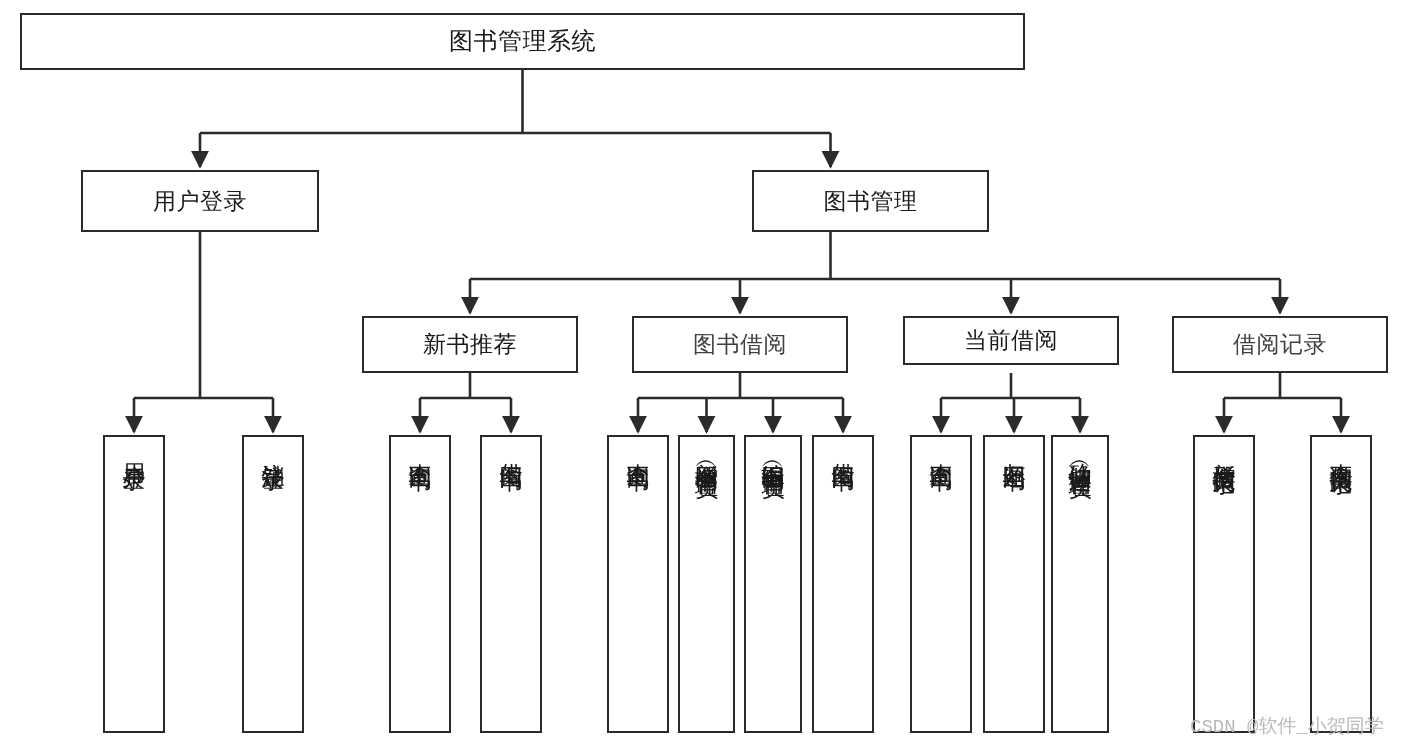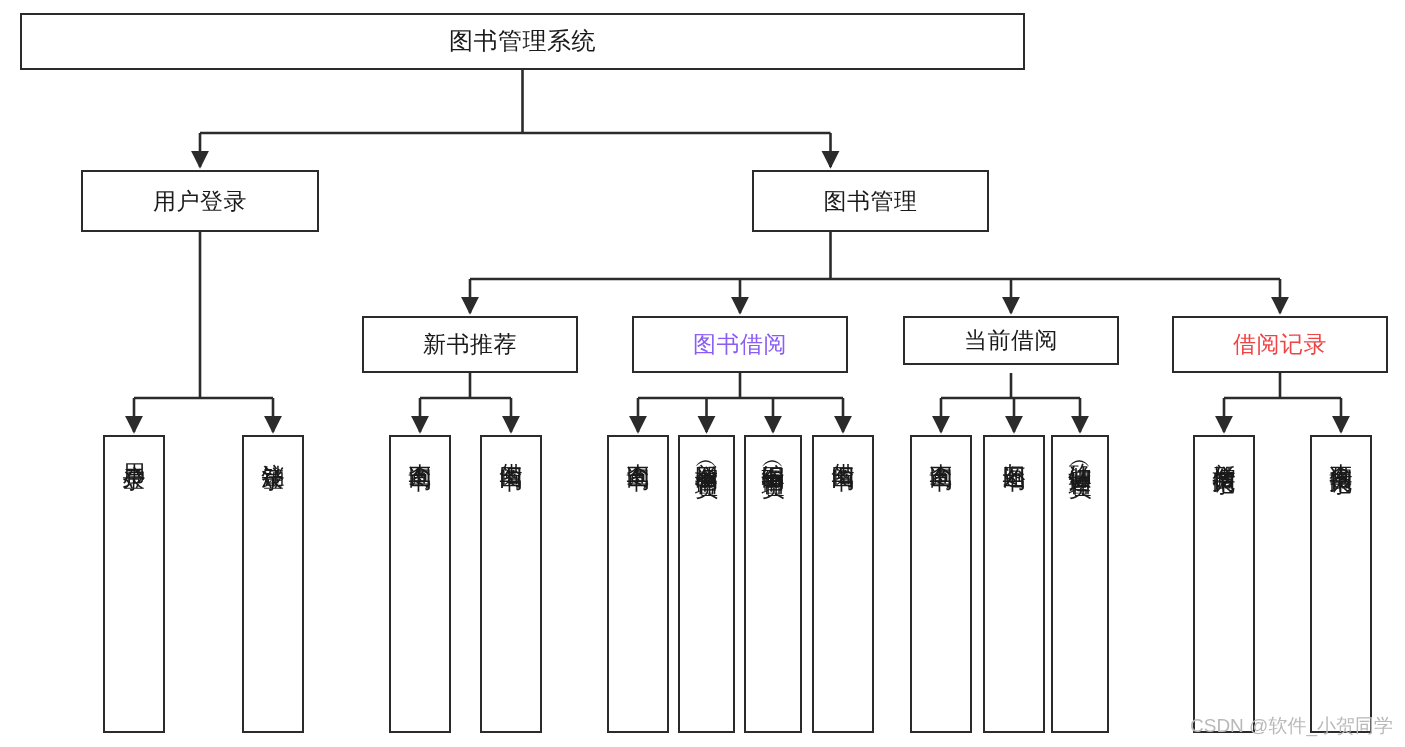--- a/index.html
+++ b/index.html
@@ -63,21 +63,21 @@
     line-height: 1.0;
     letter-spacing: 2px;
     white-space: nowrap;
   }
   .watermark {
     position: absolute;
     color: #b9b9b9;
     font-size: 19px;
     white-space: nowrap;
     z-index: 5;
-    font-family: Liberation Sans, sans-serif;
+    font-family: Liberation Mono, monospace;
   }
 </style>
 </head>
 <body>
 
 <div id="canvas">
 
   <svg id="edges" viewBox="0 0 1405 747" width="1405" height="747" xmlns="http://www.w3.org/2000/svg">
     <defs>
       <marker id="arrow" viewBox="0 0 10 10" refX="9" refY="5" markerWidth="7" markerHeight="7" orient="auto-start-reverse">
@@ -127,27 +127,27 @@
       </div>
       <div class="node h" style="left: 81px; top: 170px; width: 238px; height: 62px; border-color: rgb(43, 43, 43); background: rgb(255, 255, 255); color: rgb(26, 26, 26);">
         <span class="lbl">用户登录</span>
       </div>
       <div class="node h" style="left: 712px; top: 170px; width: 237px; height: 62px; border-color: rgb(43, 43, 43); background: rgb(255, 255, 255); color: rgb(26, 26, 26); margin-left: 40px;">
         <span class="lbl">图书管理</span>
       </div>
       <div class="node h" style="left: 362px; top: 316px; width: 216px; height: 57px; border-color: rgb(43, 43, 43); background: rgb(255, 255, 255); color: rgb(26, 26, 26);">
         <span class="lbl">新书推荐</span>
       </div>
-      <div class="node h" style="left: 632px; top: 316px; width: 216px; height: 57px; border-color: rgb(43, 43, 43); background: rgb(255, 255, 255); color: #8b5cf6;">
+      <div class="node h" style="left: 632px; top: 316px; width: 216px; height: 57px; border-color: rgb(43, 43, 43); background: rgb(255, 255, 255); color: #404040;">
         <span class="lbl">图书借阅</span>
       </div>
       <div class="node h" style="left: 903px; top: 316px; width: 216px; height: 49px; border-color: rgb(43, 43, 43); background: rgb(255, 255, 255); color: rgb(26, 26, 26);">
         <span class="lbl">当前借阅</span>
       </div>
-      <div class="node h" style="left: 1172px; top: 316px; width: 216px; height: 57px; border-color: rgb(43, 43, 43); background: rgb(255, 255, 255); color: #ef4444;">
+      <div class="node h" style="left: 1172px; top: 316px; width: 216px; height: 57px; border-color: rgb(43, 43, 43); background: rgb(255, 255, 255); color: #404040;">
         <span class="lbl">借阅记录</span>
       </div>
       <div class="node v" style="left: 103px; top: 435px; width: 62px; height: 298px; border-color: rgb(43, 43, 43); background: rgb(255, 255, 255); color: rgb(26, 26, 26);">
         <span class="lbl">用户登录</span>
       </div>
       <div class="node v" style="left: 242px; top: 435px; width: 62px; height: 298px; border-color: rgb(43, 43, 43); background: rgb(255, 255, 255); color: rgb(26, 26, 26);">
         <span class="lbl">注销登录</span>
       </div>
       <div class="node v" style="left: 389px; top: 435px; width: 62px; height: 298px; border-color: rgb(43, 43, 43); background: rgb(255, 255, 255); color: rgb(26, 26, 26);">
         <span class="lbl">查询图书</span>

